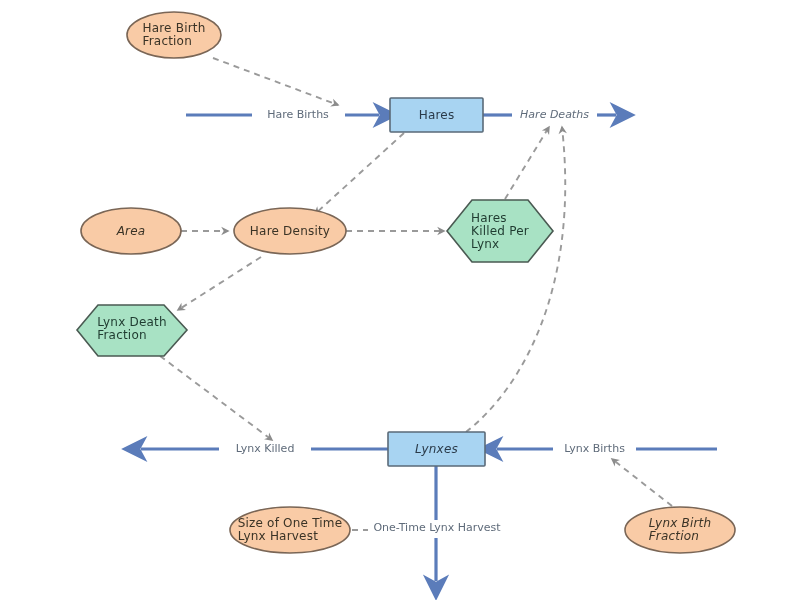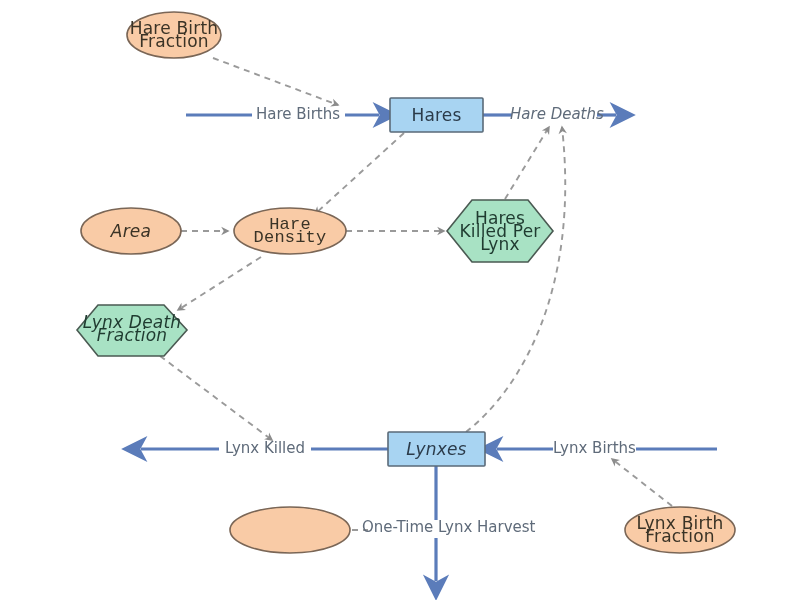--- a/index.html
+++ b/index.html
@@ -23,38 +23,37 @@
     left: 0;
     top: 0;
     width: 800px;
     height: 600px;
   }
   .node-label {
     position: absolute;
     display: flex;
     align-items: center;
     justify-content: center;
-    text-align: center;
     color: #3a3326;
-    font-size: 17px;
+    font-size: 12px;
     line-height: 13px;
     letter-spacing: 0.2px;
     pointer-events: none;
     white-space: pre-line;
   }
   .node-label.green-text {
     color: #1f3b30;
   }
   .node-label.stock-text {
     color: #2b3b4a;
   }
   .flow-label {
     position: absolute;
     color: #5f6b7a;
-    font-size: 15px;
+    font-size: 11px;
     line-height: 13px;
     white-space: nowrap;
     text-align: center;
     background: transparent;
     pointer-events: none;
   }
 </style>
 </head>
 <body>
 
@@ -134,31 +133,33 @@
     <polygon points="447,231 472,200 528,200 553,231 528,262 472,262" fill="#a8e2c4" stroke="#4a5a52" stroke-width="1.6"></polygon>
 
     <polygon points="77,330 98,305 164,305 187,330 164,356 98,356" fill="#a8e2c4" stroke="#4a5a52" stroke-width="1.6"></polygon>
   </svg>
 
   <div class="node-label" style="left:127px; top:12px; width:94px; height:46px;">Hare Birth
 Fraction</div>
 
   <div class="node-label" style="left:81px; top:208px; width:100px; height:46px;font-style:italic;">Area</div>
 
-  <div class="node-label" style="left:234px; top:208px; width:112px; height:46px;font-family:Liberation Mono, monospace;">Hare Density</div>
+  <div class="node-label" style="left:234px; top:208px; width:112px; height:46px;">Hare Density</div>
 
+  <div class="node-label" style="left:230px; top:507px; width:120px; height:46px;">Size of One Time
+Lynx Harvest</div>
 
-  <div class="node-label" style="left:625px; top:507px; width:110px; height:46px;">Lynx Birth
+  <div class="node-label" style="left:625px; top:507px; width:110px; height:46px;font-style:italic;">Lynx Birth
 Fraction</div>
 
   <div class="node-label green-text" style="left:450px; top:200px; width:100px; height:62px;">Hares
 Killed Per
 Lynx</div>
 
-  <div class="node-label green-text" style="left:80px; top:305px; width:104px; height:47px;font-style:italic;">Lynx Death
+  <div class="node-label green-text" style="left:80px; top:305px; width:104px; height:47px;">Lynx Death
 Fraction</div>
 
   <div class="node-label stock-text" style="left:390px; top:98px; width:93px; height:34px;">Hares</div>
 
   <div class="node-label stock-text" style="left:388px; top:432px; width:97px; height:34px;font-style:italic;">Lynxes</div>
 
   <div class="flow-label" style="left:250px; top:108px; width:96px;">Hare Births</div>
 
   <div class="flow-label" style="left:510px; top:108px; width:89px;font-style:italic;">Hare Deaths</div>
 

